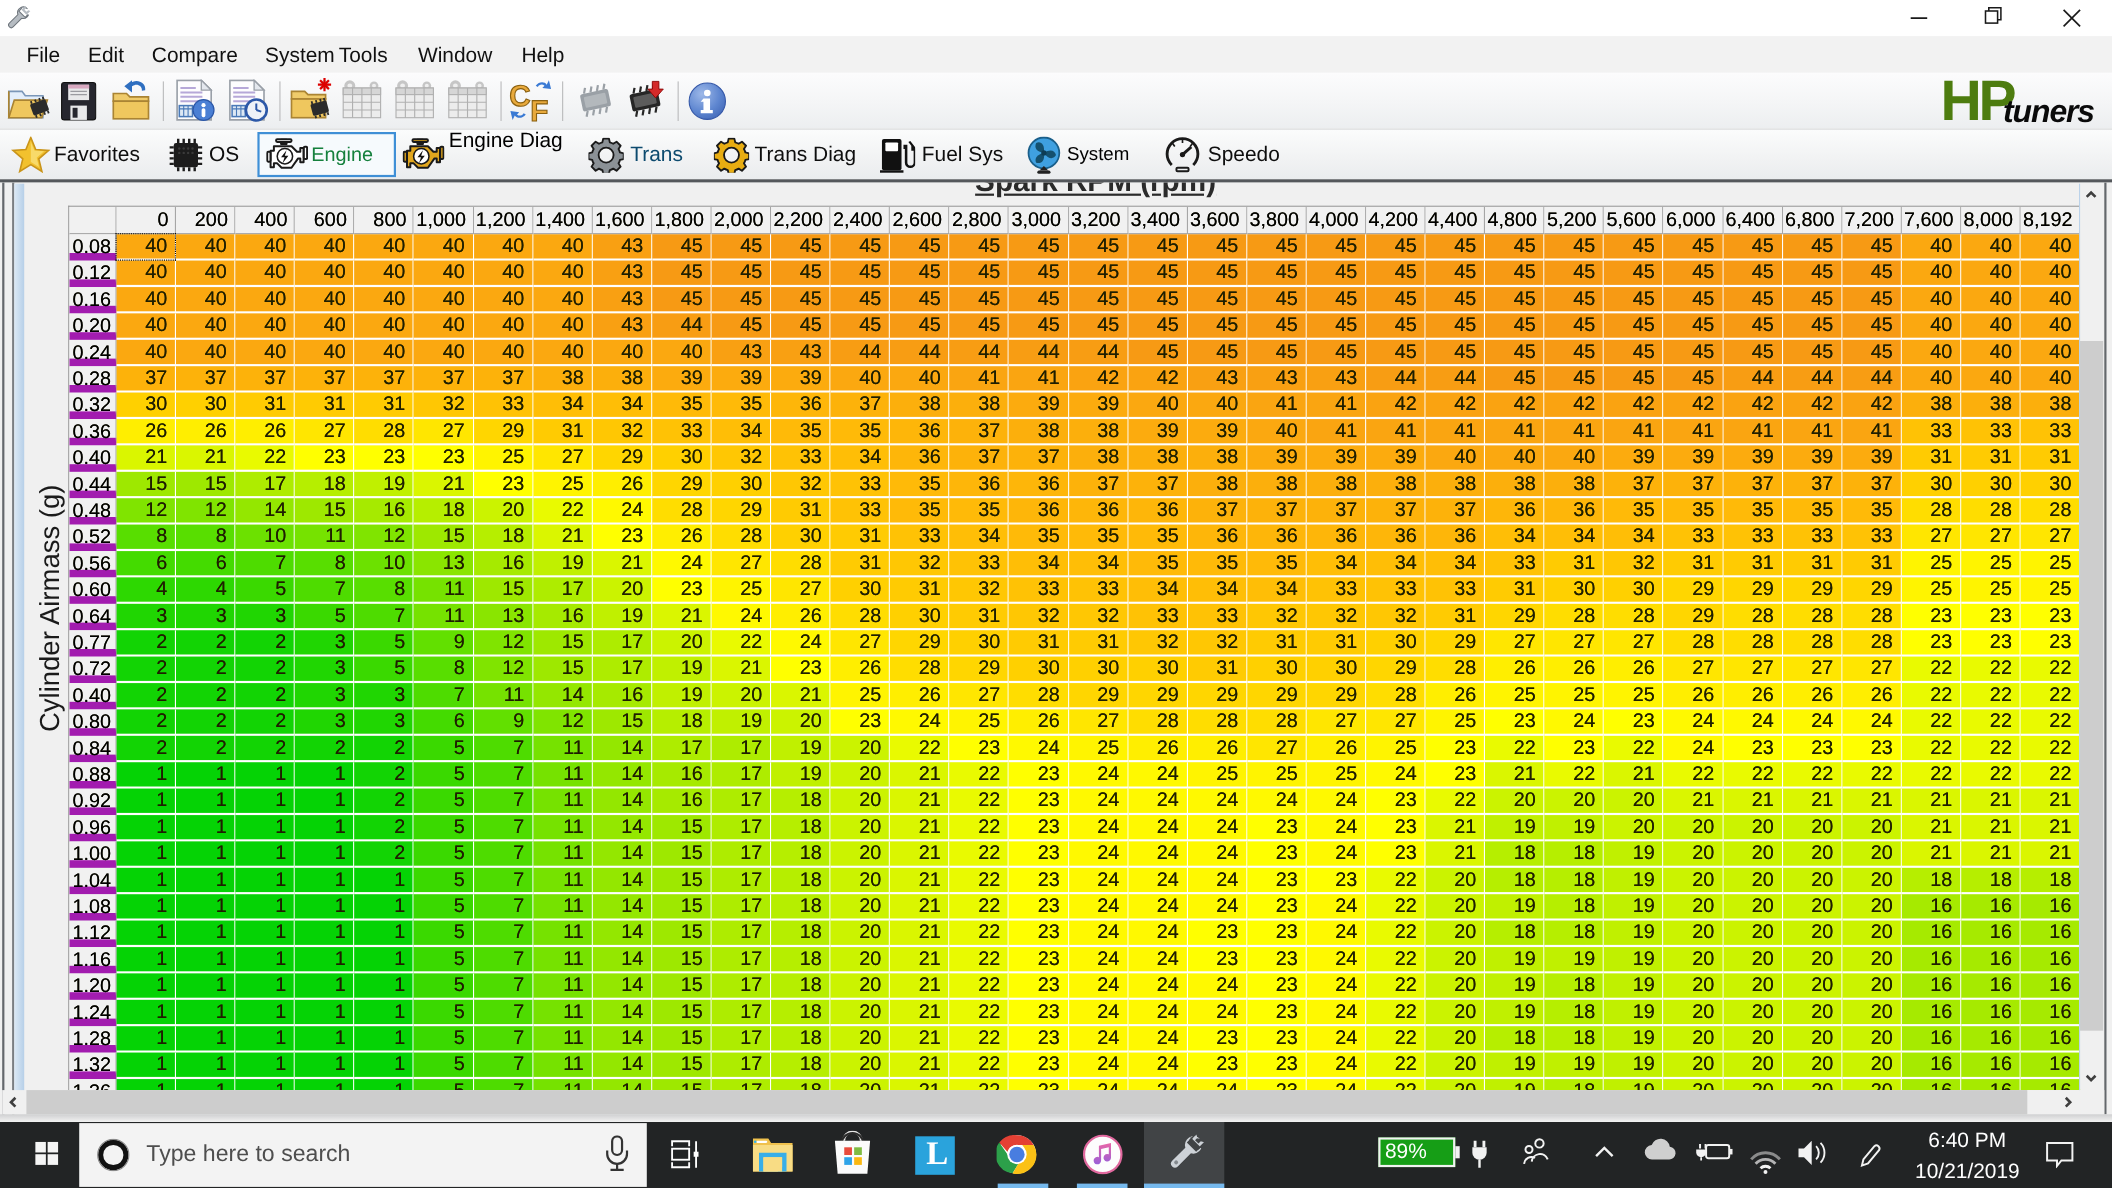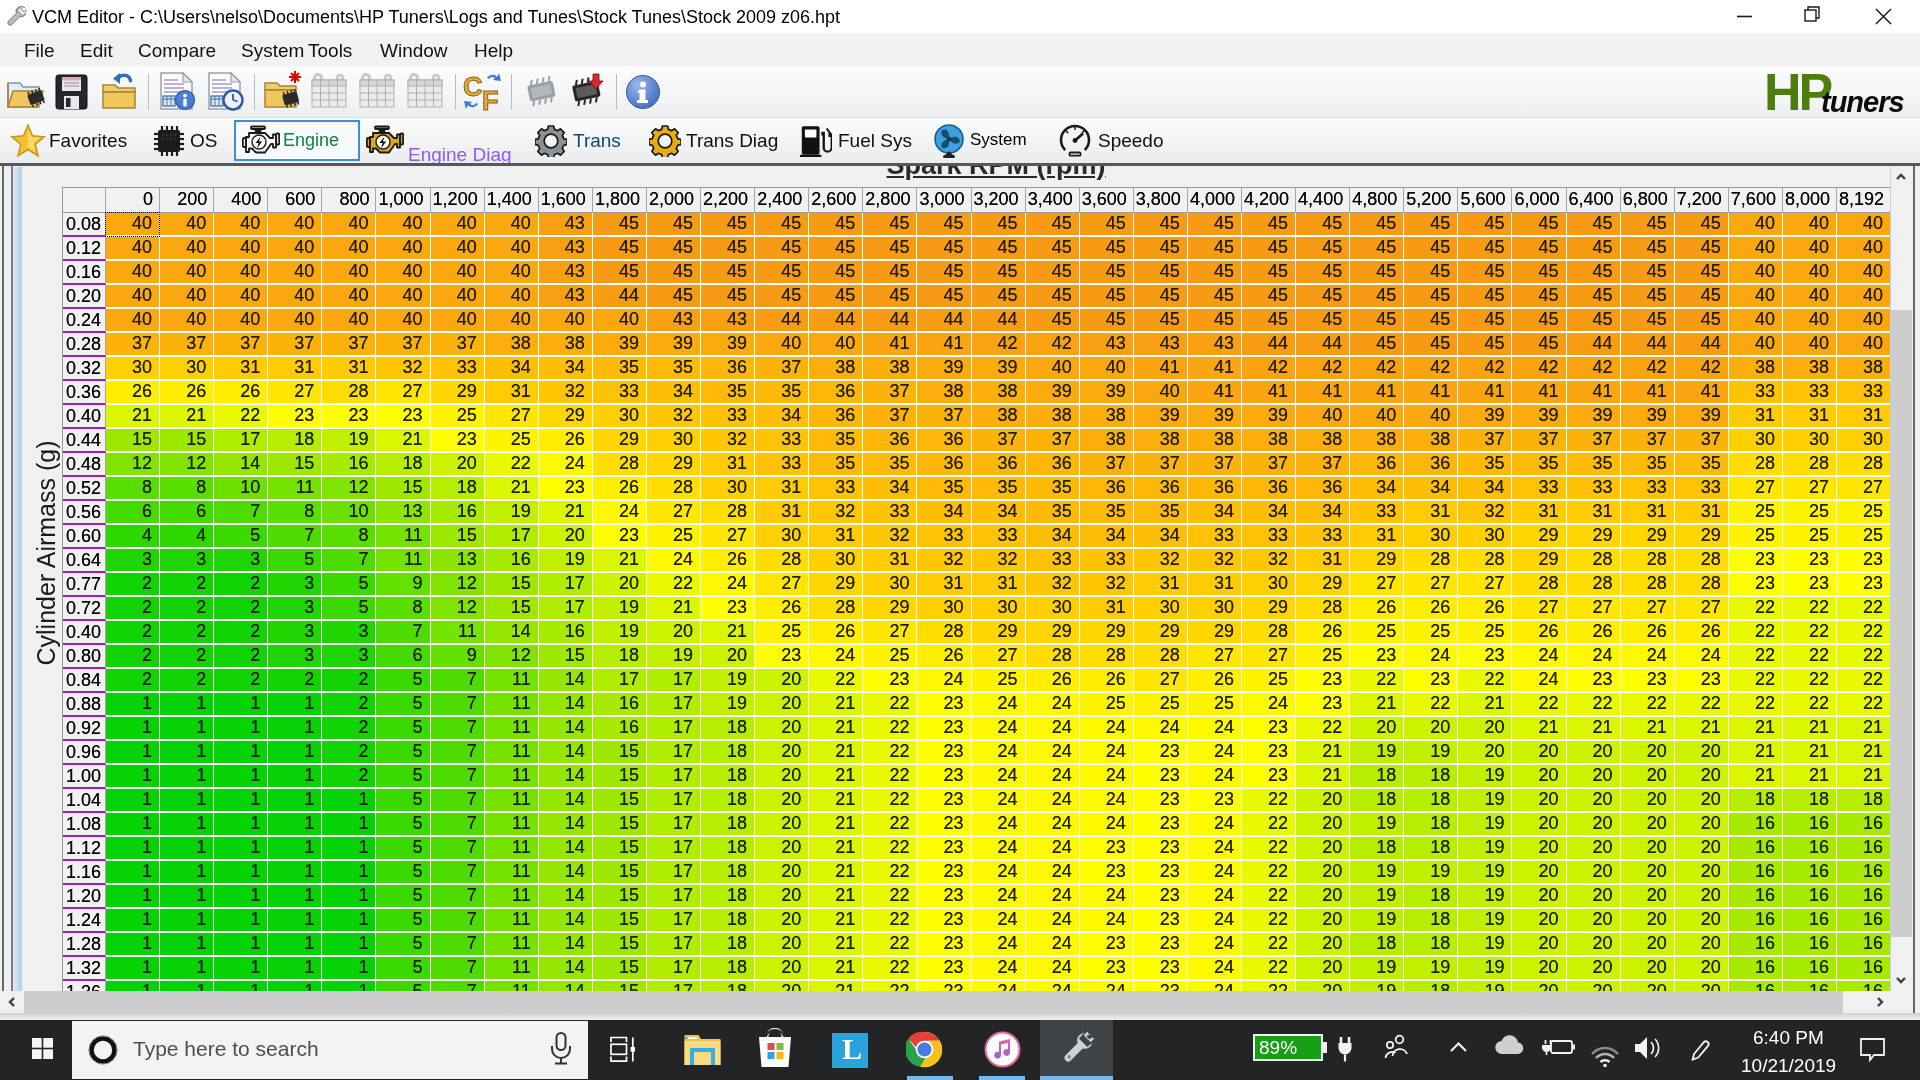--- a/index.html
+++ b/index.html
@@ -7,21 +7,21 @@
 #menubar{position:absolute;left:0;top:33px;width:1920px;height:33px;background:#f2f2f2;font-size:19px;color:#111}
 #tb1{position:absolute;left:0;top:66px;width:1920px;height:51px;background:linear-gradient(180deg,#fcfcfd 0%,#f4f5f6 55%,#eceef0 100%);border-bottom:1px solid #d9dadb}
 #tb2{position:absolute;left:0;top:118px;width:1920px;height:45px;background:linear-gradient(180deg,#fbfcfc 0%,#f1f2f3 60%,#eaecee 100%)}
 #dark{position:absolute;left:0;top:163px;width:1920px;height:3px;background:#55585c}
 #content{position:absolute;left:0;top:166px;width:1920px;height:847px;background:#f0f0f0;overflow:hidden}
 #grid{position:absolute;left:62px;top:21px;width:1829px;height:803px;overflow:hidden;display:grid;border-top:1px solid #9a9a9a;border-left:1px solid #9a9a9a;text-shadow:0 0 0.5px rgba(40,40,0,0.9);
 grid-template-columns:43px repeat(33,54.1px);grid-template-rows:25px repeat(33,24px);font-size:18px}
 #grid i{font-style:normal;box-sizing:border-box;text-align:right;padding-right:7px;line-height:21px;
 border-right:1.5px solid #fff;border-bottom:2px solid #fff;color:#1e1e00;white-space:nowrap}
 #grid i.h{background:#f1f1f1;border-right:1px solid #a6a6a6;border-bottom:1px solid #9a9a9a;line-height:22px;padding-right:6px;color:#000}
-#grid i.r{background:#f1f1f1;border-right:1px solid #a6a6a6;border-bottom:2px solid #a21caf;line-height:22px;padding-right:4px;color:#000}
+#grid i.r{background:#f1f1f1;border-right:1px solid #a6a6a6;border-bottom:7px solid #a21caf;line-height:22px;padding-right:4px;color:#000}
 .c1{background:#05d305}
 .c2{background:#12d404}
 .c3{background:#20d602}
 .c4{background:#2dd801}
 .c5{background:#3ad900}
 .c6{background:#44db00}
 .c7{background:#4edc00}
 .c8{background:#58de00}
 .c9{background:#62e000}
 .c10{background:#6ce100}
@@ -64,21 +64,20 @@
 #taskbar{position:absolute;left:0;top:1020px;width:1920px;height:60px;background:#222425}
 </style></head>
 <body>
 <div id="titlebar">
     <svg style="position:absolute;left:3px;top:3px" width="27" height="27" viewBox="0 0 27 27">
 <g transform="rotate(45 13.5 13.5)">
 <path d="M13.5 1.5 a5.2 5.2 0 0 0 -2.4 9.9 v11 a2.4 2.4 0 0 0 4.8 0 v-11 a5.2 5.2 0 0 0 2.6 -4.5 a5.2 5.2 0 0 0 -0.4 -2 l-0.6 0.4 v3.2 h-8 v-3.2 l-0.6 -0.4" fill="#b6bcc2" stroke="#6e757c" stroke-width="0.9"></path>
 <path d="M10.3 1 v5 h6.4 V1 l-1.8 1 v2 h-2.8 v-2 z" fill="#b6bcc2"></path>
 </g>
     </svg>
-    <span class="t">VCM Editor - C:\Users\nelso\Documents\HP Tuners\Logs and Tunes\Stock Tunes\Stock 2009 z06.hpt</span>
     <svg style="position:absolute;left:1720px;top:0px" width="200" height="33" viewBox="0 0 200 33">
 <line x1="17" y1="16.5" x2="32" y2="16.5" stroke="#1a1a1a" stroke-width="1.6"></line>
 <rect x="85" y="10" width="11" height="11" fill="none" stroke="#1a1a1a" stroke-width="1.4"></rect>
 <path d="M88 10 v-3 h11 v11 h-3" fill="none" stroke="#1a1a1a" stroke-width="1.4"></path>
 <line x1="156" y1="9" x2="171" y2="24" stroke="#1a1a1a" stroke-width="1.5"></line>
 <line x1="171" y1="9" x2="156" y2="24" stroke="#1a1a1a" stroke-width="1.5"></line>
 </svg>
   </div>
 <div id="menubar">
     <span style="position:absolute;left:24px;top:7px">File</span>
@@ -353,21 +352,21 @@
 <g fill="#e2a71e" stroke="#1a1a1a" stroke-width="1.8" stroke-linejoin="round">
 <rect x="13.5" y="2" width="5" height="4"></rect>
       <rect x="9" y="1.5" width="14" height="2.5" rx="1"></rect>
 <path d="M7 8 h16 l5 5 h3 v-3.5 h3 v13 h-3 v-3.5 h-2 l-6 8.5 h-9 l-4 -4 h-3 v3.5 h-3 v-15 h3 v-4 z"></path>
 <rect x="0.9" y="13" width="3" height="9" rx="1"></rect>
       <rect x="34.2" y="8.5" width="3" height="11" rx="1"></rect>
 </g>
 <circle cx="17" cy="17" r="7" fill="#fff" stroke="#1a1a1a" stroke-width="1.4"></circle>
 <path d="M18.5 11.5 l-5 6.5 h3.2 l-1.8 5.5 5.3 -7 h-3.3 z" fill="#111"></path>
 </svg>
-<span style="position:absolute;left:408px;top:144px;font-size:19px;color:#8b5cf6">Engine Diag</span>
+<span style="position:absolute;left:408px;top:118px;font-size:19px;color:#000000">Engine Diag</span>
 <svg style="position:absolute;left:535px;top:125px" width="32" height="32" viewBox="0 0 32 32">
 <path fill="#8b9196" stroke="#1a1a1a" stroke-width="1.7" stroke-linejoin="round" d="M13.4 1 h5.2 l0.8 3.4 a12 12 0 0 1 3.1 1.3 l3 -1.9 3.7 3.7 -1.9 3 a12 12 0 0 1 1.3 3.1 l3.4 0.8 v5.2 l-3.4 0.8 a12 12 0 0 1 -1.3 3.1 l1.9 3 -3.7 3.7 -3 -1.9 a12 12 0 0 1 -3.1 1.3 l-0.8 3.4 h-5.2 l-0.8 -3.4 a12 12 0 0 1 -3.1 -1.3 l-3 1.9 -3.7 -3.7 1.9 -3 a12 12 0 0 1 -1.3 -3.1 l-3.4 -0.8 v-5.2 l3.4 -0.8 a12 12 0 0 1 1.3 -3.1 l-1.9 -3 3.7 -3.7 3 1.9 a12 12 0 0 1 3.1 -1.3 z M16 9.2 a6.8 6.8 0 1 0 0 13.6 a6.8 6.8 0 1 0 0 -13.6 z" fill-rule="evenodd"></path>
 </svg>
 <span style="position:absolute;left:573px;top:130px;font-size:19px;color:#0c4a6e">Trans</span>
 <svg style="position:absolute;left:649px;top:125px" width="32" height="32" viewBox="0 0 32 32">
 <path fill="#e8ad12" stroke="#1a1a1a" stroke-width="1.7" stroke-linejoin="round" d="M13.4 1 h5.2 l0.8 3.4 a12 12 0 0 1 3.1 1.3 l3 -1.9 3.7 3.7 -1.9 3 a12 12 0 0 1 1.3 3.1 l3.4 0.8 v5.2 l-3.4 0.8 a12 12 0 0 1 -1.3 3.1 l1.9 3 -3.7 3.7 -3 -1.9 a12 12 0 0 1 -3.1 1.3 l-0.8 3.4 h-5.2 l-0.8 -3.4 a12 12 0 0 1 -3.1 -1.3 l-3 1.9 -3.7 -3.7 1.9 -3 a12 12 0 0 1 -1.3 -3.1 l-3.4 -0.8 v-5.2 l3.4 -0.8 a12 12 0 0 1 1.3 -3.1 l-1.9 -3 3.7 -3.7 3 1.9 a12 12 0 0 1 3.1 -1.3 z M16 9.2 a6.8 6.8 0 1 0 0 13.6 a6.8 6.8 0 1 0 0 -13.6 z" fill-rule="evenodd"></path>
 </svg>
 <span style="position:absolute;left:686px;top:130px;font-size:19px;color:#0e0e0e">Trans Diag</span>
 <svg style="position:absolute;left:800px;top:123px" width="32" height="36" viewBox="0 0 36 37">
 <rect x="2" y="2" width="20" height="32" rx="2" fill="#111"></rect>

